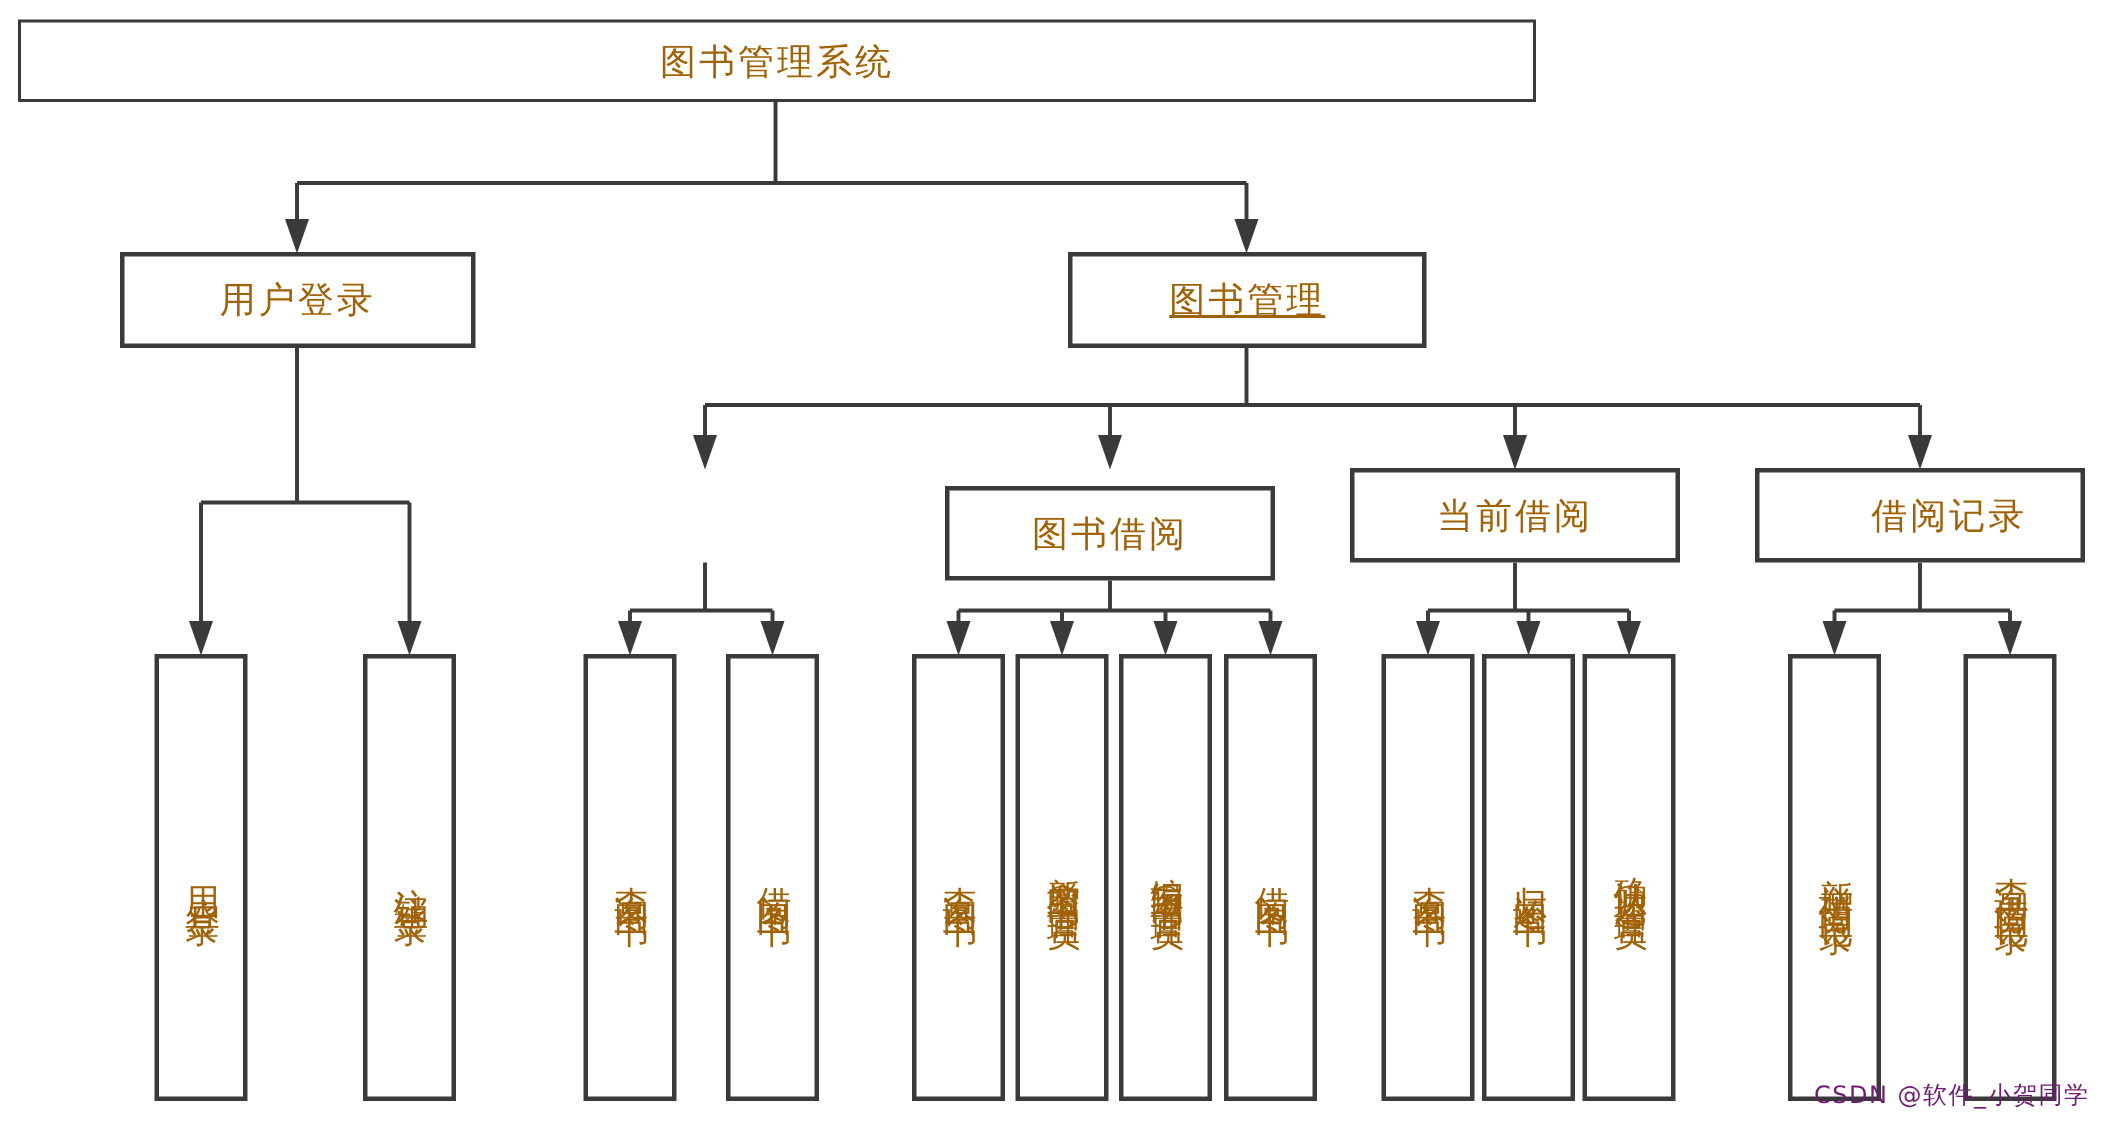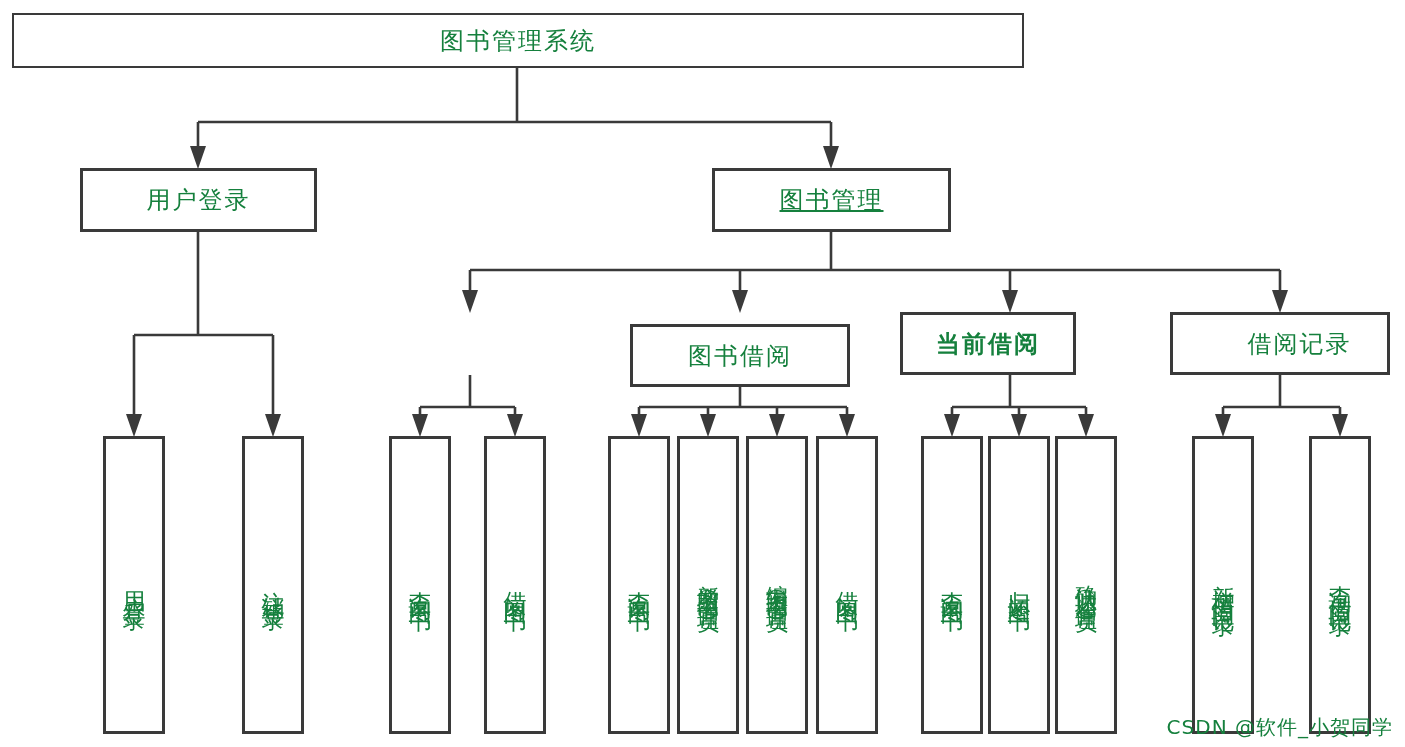--- a/index.html
+++ b/index.html
@@ -12,21 +12,21 @@
   }
   svg.connectors{position:absolute;left:0;top:0;width:1405px;height:747px;}
   .node{
     position:absolute;
     box-sizing:border-box;
     background:#ffffff;
     border:3px solid #3a3a3a;
     display:flex;
     align-items:center;
     justify-content:center;
-    color:#15803d;
+    color:#a16207;
   }
   .hbox{
     font-size:24px;
     letter-spacing:2px;
     white-space:nowrap;
   }
   .root{border-width:2.5px;}
   .vbox{
     writing-mode:vertical-lr;
     text-orientation:mixed;
@@ -35,22 +35,22 @@
     line-height:1;
     width:62px;
     top:436px;
     height:298px;
   }
   .vbox.long{letter-spacing:4px;font-size:22px;}
   .watermark{
     position:absolute;
     right:12px;
     bottom:6px;
-    font-size:20px;
-    color:#15803d;
+    font-size:16px;
+    color:#701a75;
     letter-spacing:1px;
     white-space:nowrap;
   }
 </style>
 </head>
 <body>
 
 <div class="stage">
 
   <svg class="connectors" viewBox="0 0 1405 747" xmlns="http://www.w3.org/2000/svg">
@@ -100,21 +100,21 @@
   <div class="node hbox" style="left:80px;top:168px;width:237px;height:64px;">
     <span>用户登录</span>
   </div>
   <div class="node hbox" style="left:712px;top:168px;width:239px;height:64px;text-decoration:underline;">
     <span>图书管理</span>
   </div>
 
   <div class="node hbox" style="left:630px;top:312px;width:220px;height:63px;margin-top:12px;">
     <span>图书借阅</span>
   </div>
-  <div class="node hbox" style="left:900px;top:312px;width:176px;height:63px;font-weight:bold;">
+  <div class="node hbox" style="left:900px;top:312px;width:220px;height:63px;">
     <span>当前借阅</span>
   </div>
   <div class="node hbox" style="left:1170px;top:312px;width:220px;height:63px;padding-left:39px;">
     <span>借阅记录</span>
   </div>
 
   <div class="node vbox" style="left:103px;">
     <span>用户登录</span>
   </div>
   <div class="node vbox" style="left:242px;">

